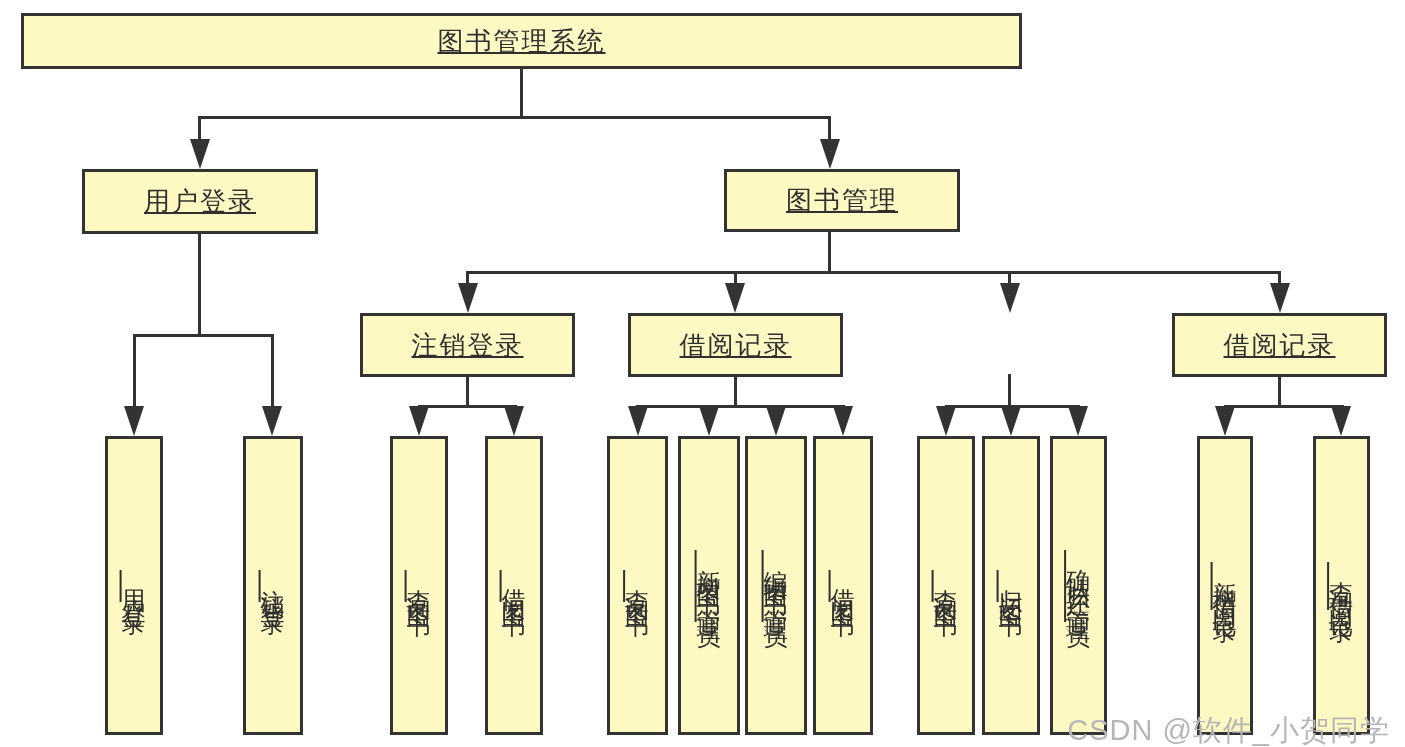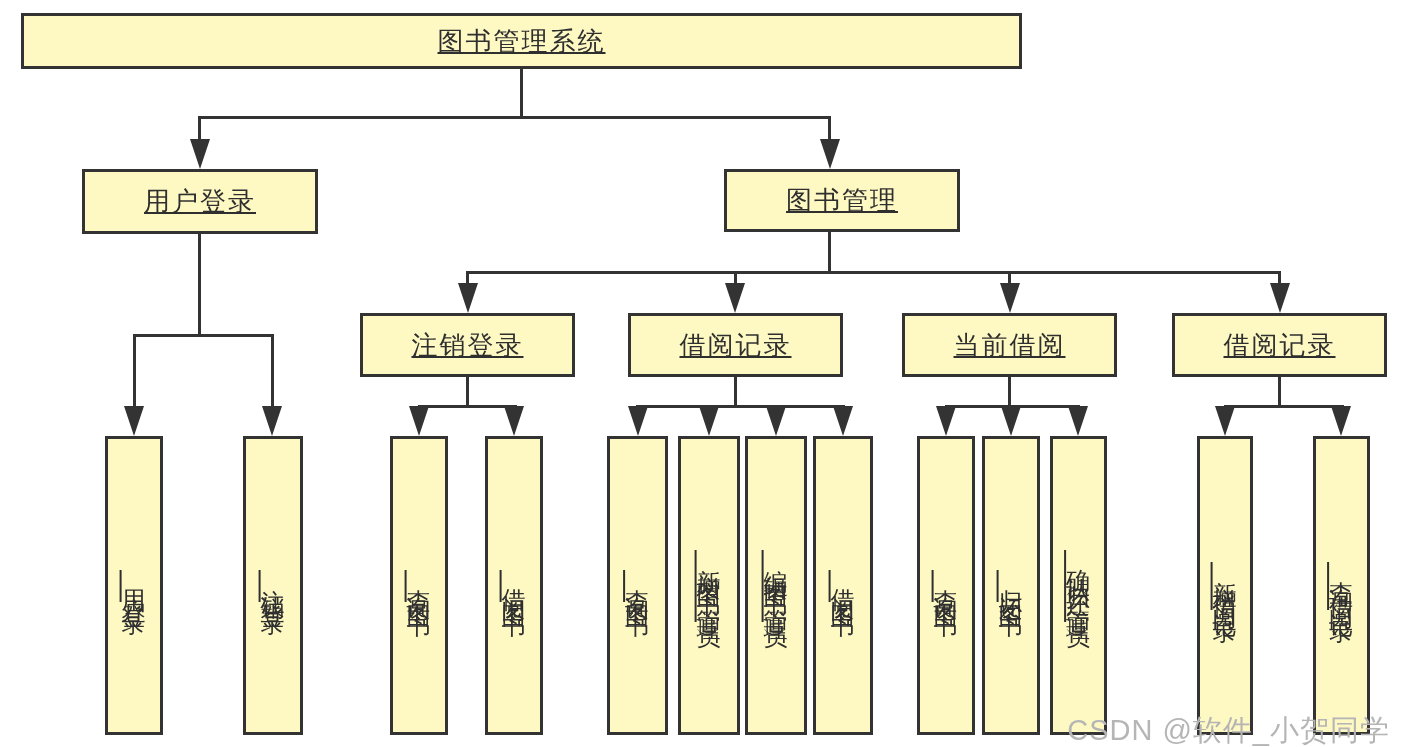--- a/index.html
+++ b/index.html
@@ -82,21 +82,20 @@
   <div class="arr" style="left:1215px;top:406px"></div>
   <div class="arr" style="left:1331px;top:406px"></div>
 
   <div class="node" style="left:21px;top:13px;width:1001px;height:56px">图书管理系统</div>
 
   <div class="node" style="left:82px;top:169px;width:236px;height:65px">用户登录</div>
   <div class="node" style="left:724px;top:169px;width:236px;height:63px">图书管理</div>
 
   <div class="node" style="left:360px;top:313px;width:215px;height:64px">注销登录</div>
   <div class="node" style="left:628px;top:313px;width:215px;height:64px">借阅记录</div>
-  <div class="node" style="left:902px;top:313px;width:215px;height:64px">当前借阅</div>
   <div class="node" style="left:1172px;top:313px;width:215px;height:64px">借阅记录</div>
 
   <div class="node leaf" style="left:105px;top:436px;width:58px;height:299px">
     <span class="vtext">用户登录</span>
     </div>
   <div class="node leaf" style="left:243px;top:436px;width:60px;height:299px">
     <span class="vtext">注销登录</span>
     </div>
 
   <div class="node leaf" style="left:390px;top:436px;width:58px;height:299px">

